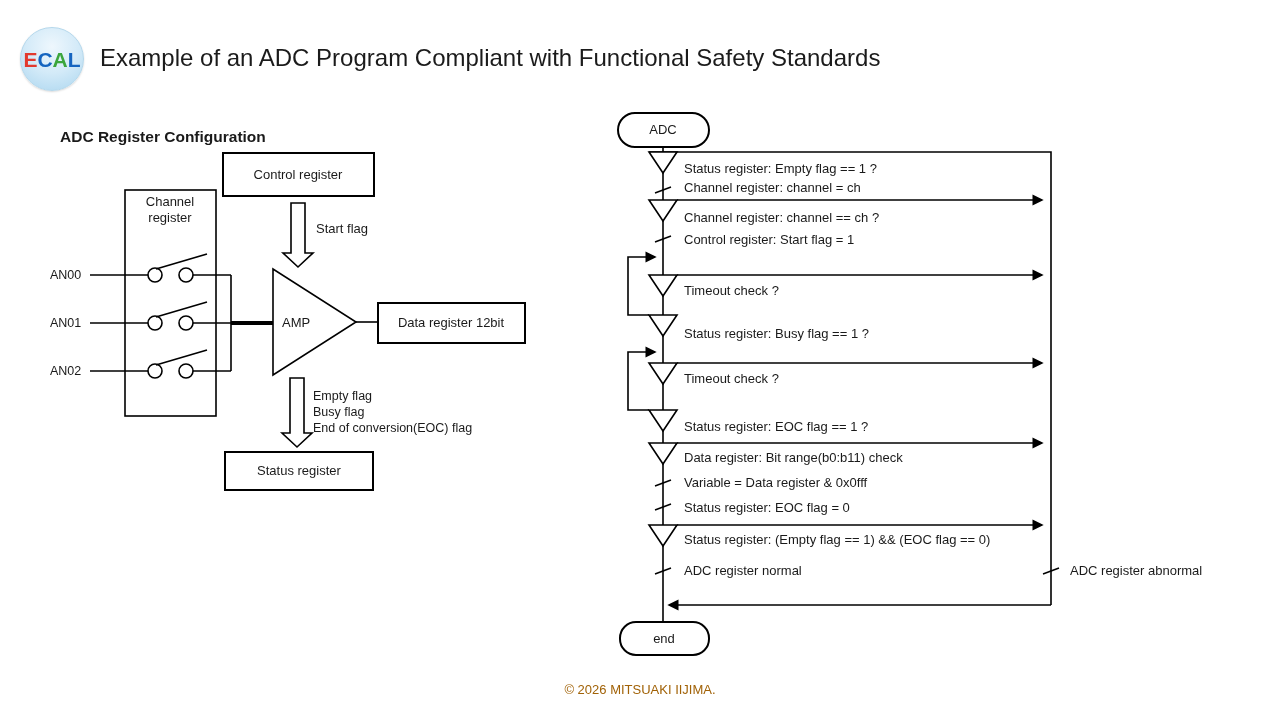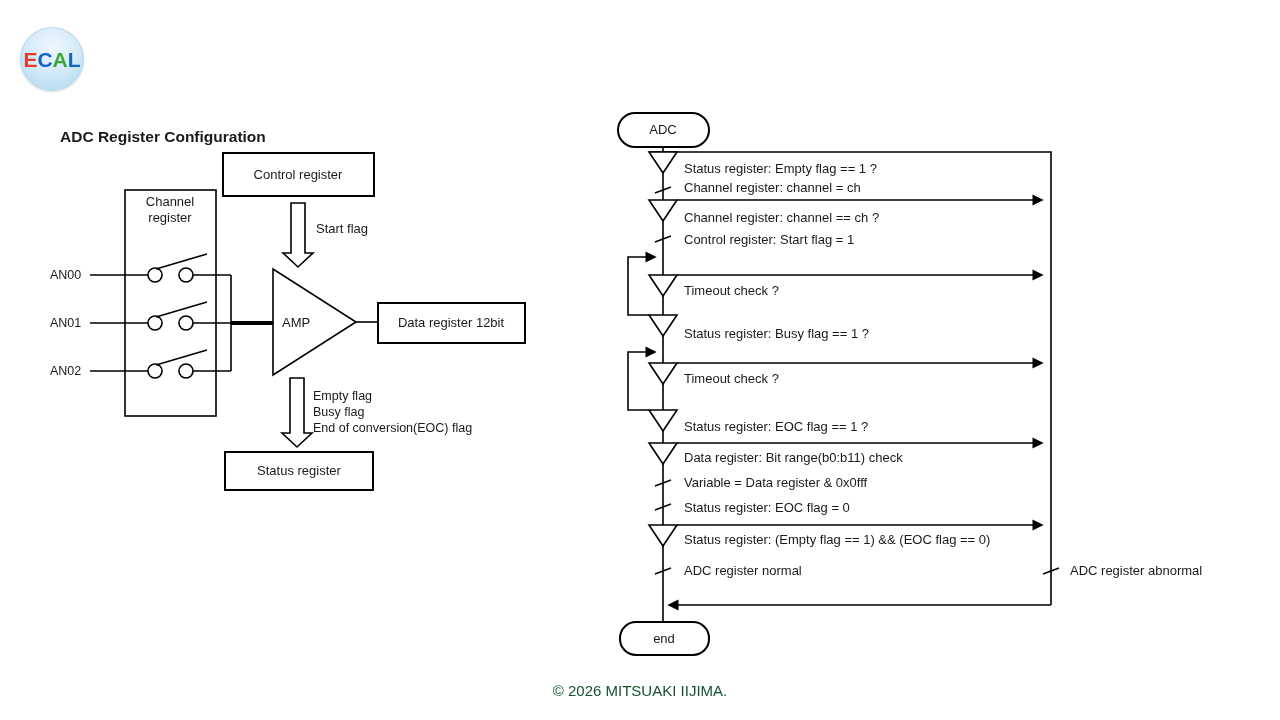--- a/index.html
+++ b/index.html
@@ -19,21 +19,21 @@
   .c-red{color:#e23a2e;}
   .c-blue{color:#1565c0;}
   .c-green{color:#3ba63c;}
   .title{
     position:absolute;left:100px;top:44px;width:1100px;
     font-size:24px;color:#1b1b1b;white-space:nowrap;
   }
   .diagram-svg{position:absolute;left:0;top:0;}
   .footer{
     position:absolute;left:0;top:682px;width:1280px;text-align:center;
-    font-size:15px;color:#14532d;
+    font-size:13px;color:#a16207;
   }
   
   text{fill:#1a1a1a;font-family:"Liberation Sans","DejaVu Sans",sans-serif;}
   .ln{stroke:#000;stroke-width:1.6;fill:none;}
   .shape{stroke:#000;stroke-width:1.6;fill:#ffffff;}
   .shape2{stroke:#000;stroke-width:2;fill:#ffffff;}
   .flowtxt{font-size:13px;}
   .smalltxt{font-size:12.5px;}
   .boxtxt{font-size:13px;}
   .headtxt{font-size:15.5px;font-weight:bold;}
@@ -43,20 +43,21 @@
 
 <div class="page">
 
   <div class="logo">
     <span class="c-red">E</span>
     <span class="c-blue">C</span>
     <span class="c-green">A</span>
     <span class="c-blue">L</span>
   </div>
 
+  <div class="title">Example of an ADC Program Compliant with Functional Safety Standards</div>
 
   <svg class="diagram-svg" width="1280" height="720" viewBox="0 0 1280 720">
     <defs>
       <marker id="arr" viewBox="0 0 10 10" refX="8.5" refY="5" markerWidth="7" markerHeight="7" orient="auto">
         <path d="M0,0 L10,5 L0,10 Z" fill="#000"></path>
       </marker>
     </defs>
 
     <g>
       <text class="headtxt" x="60" y="142">ADC Register Configuration</text>

